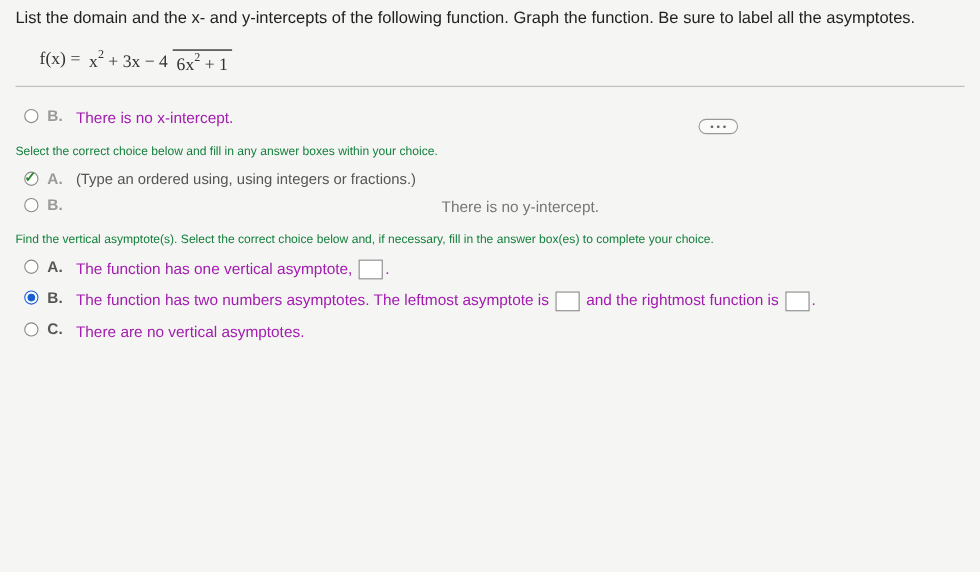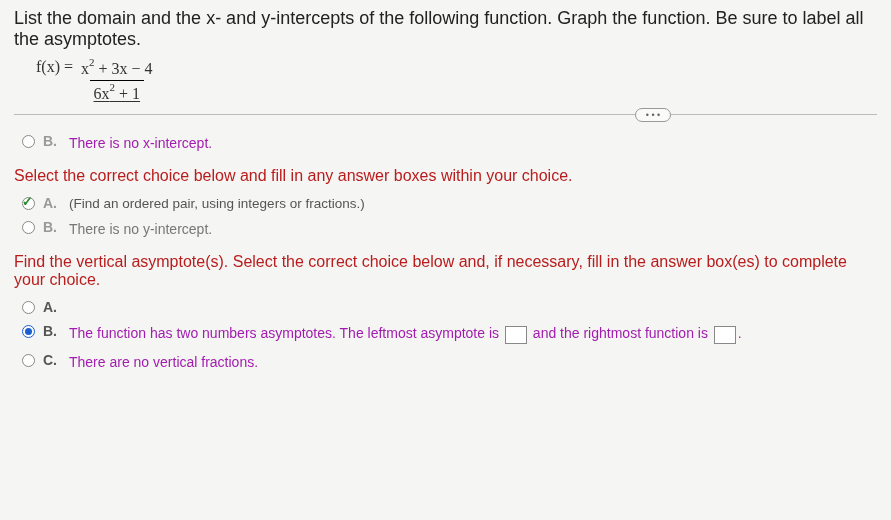--- a/index.html
+++ b/index.html
@@ -6,39 +6,38 @@
     body {
       font-family: Arial, Helvetica, sans-serif;
       font-size: 14px;
       color: #333;
       background: #f5f5f3;
       width: 891px;
       height: 520px;
       padding: 8px 14px;
       overflow: hidden;
     }
-    .header-text { font-size: 18px; color: #222; margin-bottom: 8px; }
+    .header-text { font-size: 15px; color: #222; margin-bottom: 20px; }
     .formula-block {
       display: flex;
       margin: 6px 0 10px 22px;
       font-family: 'Times New Roman', serif;
       font-size: 16px;
     }
     .fx-label { margin-right: 4px; }
     .fraction {
       display: inline-flex;
-      flex-direction: column;
+      flex-direction: row;
       align-items: center;
       vertical-align: middle;
     }
     .numerator { padding: 0 4px 2px 4px; }
     .denominator {
       border-top: 1px solid #000;
       padding: 2px 4px 0 4px;
-      text-decoration: underline;
     }
     .sup { font-size: 11px; vertical-align: super; position: relative; top: -2px; }
     .hr-line {
       border: none;
       border-top: 1px solid #bbb;
       margin: 8px 0 14px 0;
       position: relative;
     }
     .expand-btn {
       position: absolute;
@@ -88,23 +87,23 @@
       color: #2a8a2a;
       font-size: 13px;
       font-weight: bold;
       top: -4px;
       left: -1px;
     }
     .option-letter { color: #555; font-weight: bold; margin-right: 6px; min-width: 20px; }
     .option-letter.faded { color: #999; }
     .option-body { flex: 1; }
     .option-text { color: #a21caf; line-height: 1.45; }
-    .option-text.faded { color: #777; }
+    .option-text.faded { color: #777; text-align: center; }
     .hint-text { color: #555; font-size: 13.5px; margin-top: 1px; }
-    .section-prompt { margin: 14px 0 10px 0; color: #b91c1c; font-size: 16px; }
+    .section-prompt { margin: 14px 0 10px 0; color: #15803d; font-size: 11px; }
     .answer-box {
       display: inline-block;
       width: 22px;
       height: 18px;
       border: 1px solid #888;
       background: #fff;
       vertical-align: middle;
       margin: 0 2px;
     }
   </style>
@@ -135,50 +134,53 @@
     <div class="option-text">There is no x-intercept.</div>
   </div>
 </div>
 
 <div class="section-prompt">Select the correct choice below and fill in any answer boxes within your choice.</div>
 
 <div class="option-row" style="margin-left:8px;">
   <span class="radio checked-green"></span>
   <span class="option-letter faded">A.</span>
   <div class="option-body">
-    <div class="hint-text">(Find an ordered pair, using integers or fractions.)</div>
+    <div class="hint-text">(Type an ordered using, using integers or fractions.)</div>
   </div>
 </div>
 
 <div class="option-row" style="margin-left:8px;">
   <span class="radio"></span>
   <span class="option-letter faded">B.</span>
   <div class="option-body">
     <div class="option-text faded">There is no y-intercept.</div>
   </div>
 </div>
 
 <div class="section-prompt">Find the vertical asymptote(s). Select the correct choice below and, if necessary, fill in the answer box(es) to complete your choice.</div>
 
 <div class="option-row" style="margin-left:8px;">
   <span class="radio"></span>
   <span class="option-letter">A.</span>
   <div class="option-body">
+    <div class="option-text">
+      <span>The function has one vertical asymptote, </span><span class="answer-box"></span><span>.</span>
+    </div>
   </div>
 </div>
 
 <div class="option-row" style="margin-left:8px;">
   <span class="radio selected"></span>
   <span class="option-letter">B.</span>
   <div class="option-body">
     <div class="option-text">
       <span>The function has two numbers asymptotes. The leftmost asymptote is </span><span class="answer-box"></span><span> and the rightmost function is </span><span class="answer-box"></span><span>.</span>
     </div>
   </div>
 </div>
 
 <div class="option-row" style="margin-left:8px;">
   <span class="radio"></span>
   <span class="option-letter">C.</span>
   <div class="option-body">
-    <div class="option-text">There are no vertical fractions.</div>
+    <div class="option-text">There are no vertical asymptotes.</div>
   </div>
 </div>
 
 </body></html>

